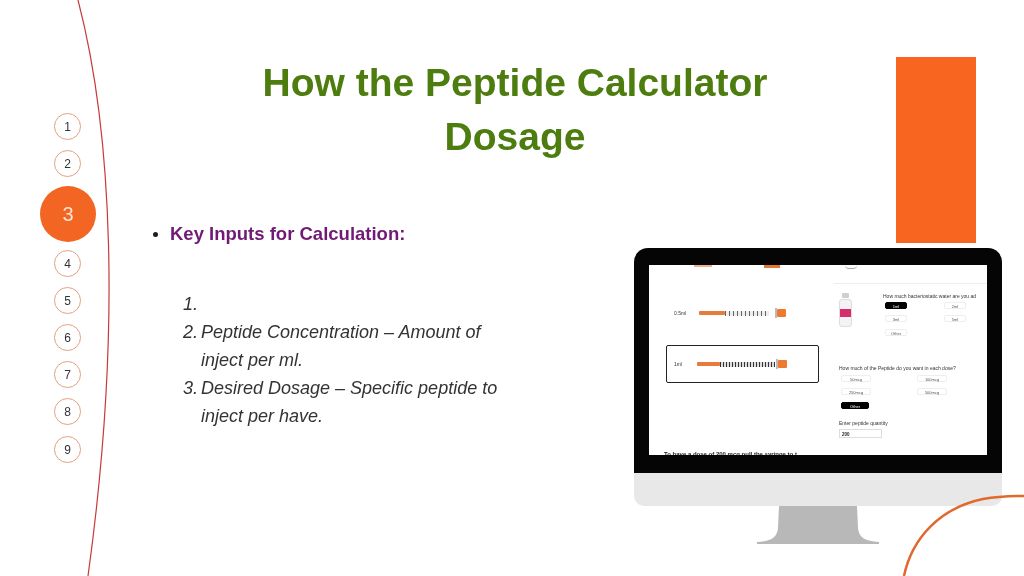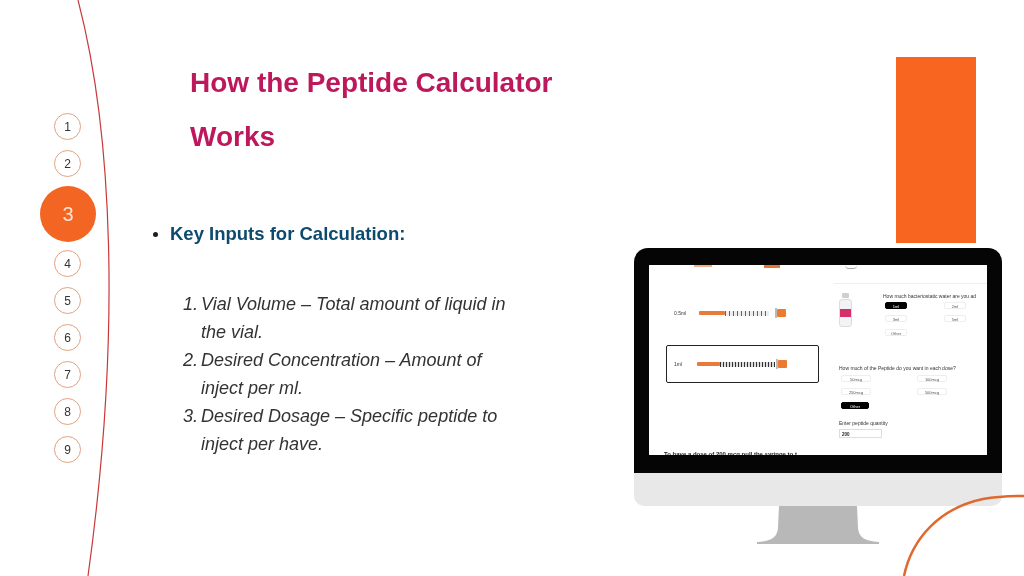--- a/index.html
+++ b/index.html
@@ -16,26 +16,26 @@
     border: 1px solid #e2a17f; background: #fff;
     display: flex; align-items: center; justify-content: center;
     font-size: 12px; color: #333; box-sizing: border-box; cursor: pointer;
   }
   .nav-dot.active {
     width: 56px; height: 56px; border: none; background: #f26522; color: #fde2d2;
     font-size: 20px;
   }
   .title {
     position: absolute; left: 190px; top: 56px; width: 650px;
-    text-align: left; font-size: 28px; font-weight: bold; line-height: 54px;
-    color: #be185d; margin: 0;
+    text-align: center; font-size: 39px; font-weight: bold; line-height: 54px;
+    color: #4d7c0f; margin: 0;
   }
   .orange-rect { position: absolute; left: 896px; top: 57px; width: 80px; height: 186px; background: #f86520; }
   .bullet {
-    position: absolute; left: 153px; top: 223px; font-size: 18.5px; font-weight: bold; color: #0c4a6e;
+    position: absolute; left: 153px; top: 223px; font-size: 18.5px; font-weight: bold; color: #701a75;
     display: flex; align-items: center;
   }
   .bullet .dot { display: inline-block; width: 5px; height: 5px; border-radius: 50%; background: #1e1e1e; margin-right: 12px; }
   .list { position: absolute; left: 183px; top: 290px; width: 420px; margin: 0; padding: 0; list-style: none; }
   .list li { font-style: italic; font-size: 18px; line-height: 28px; color: #333; display: flex; }
   .list li .num { width: 18px; flex-shrink: 0; }
   .monitor { position: absolute; left: 634px; top: 248px; width: 368px; height: 296px; }
   .monitor-frame { position: absolute; left: 0; top: 0; width: 368px; height: 225px; background: #050505; border-radius: 14px 14px 0 0; }
   .monitor-chin { position: absolute; left: 0; top: 225px; width: 368px; height: 33px; background: #e8e8e8; border-radius: 0 0 10px 10px; }
   .monitor-stand { position: absolute; left: 123px; top: 258px; width: 122px; height: 38px; }
@@ -89,38 +89,37 @@
   <div class="nav-dot" style="left:54px;top:398px">
       <span>8</span>
     </div>
   <div class="nav-dot" style="left:54px;top:436px">
       <span>9</span>
     </div>
 </div>
 
 <h1 class="title">
   <span>How the Peptide Calculator</span><br>
-  <span>Works</span>
+  <span>Dosage</span>
 </h1>
 
 <div class="orange-rect"></div>
 
 <div class="bullet">
   <span class="dot"></span>
   <span>Key Inputs for Calculation:</span>
 </div>
 
 <ul class="list">
   <li>
     <span class="num">1.</span>
-    <span><span>Vial Volume – Total amount of liquid in</span><br><span>the vial.</span></span>
   </li>
   <li>
     <span class="num">2.</span>
-    <span><span>Desired Concentration – Amount of</span><br><span>inject per ml.</span></span>
+    <span><span>Peptide Concentration – Amount of</span><br><span>inject per ml.</span></span>
   </li>
   <li>
     <span class="num">3.</span>
     <span><span>Desired Dosage – Specific peptide to</span><br><span>inject per have.</span></span>
   </li>
 </ul>
 
 <div class="monitor">
   <div class="monitor-frame">
     <div class="screen">

